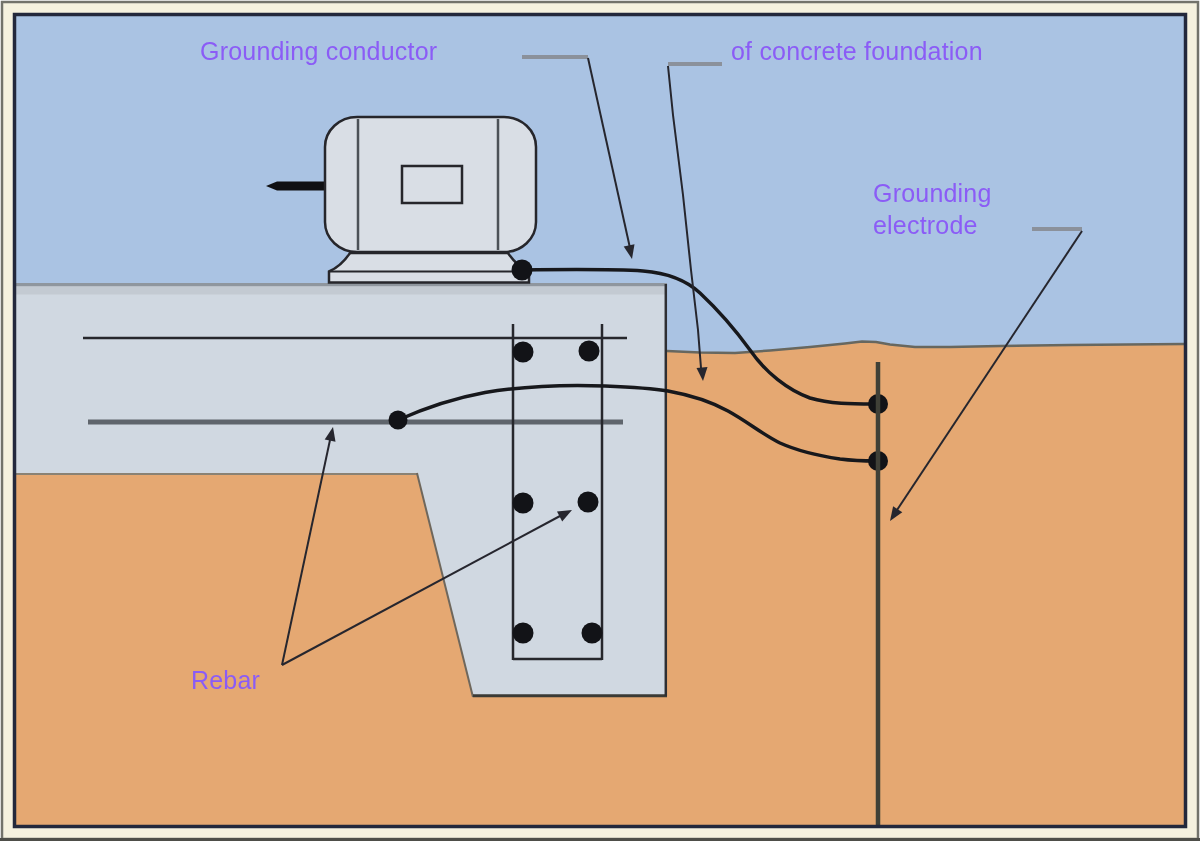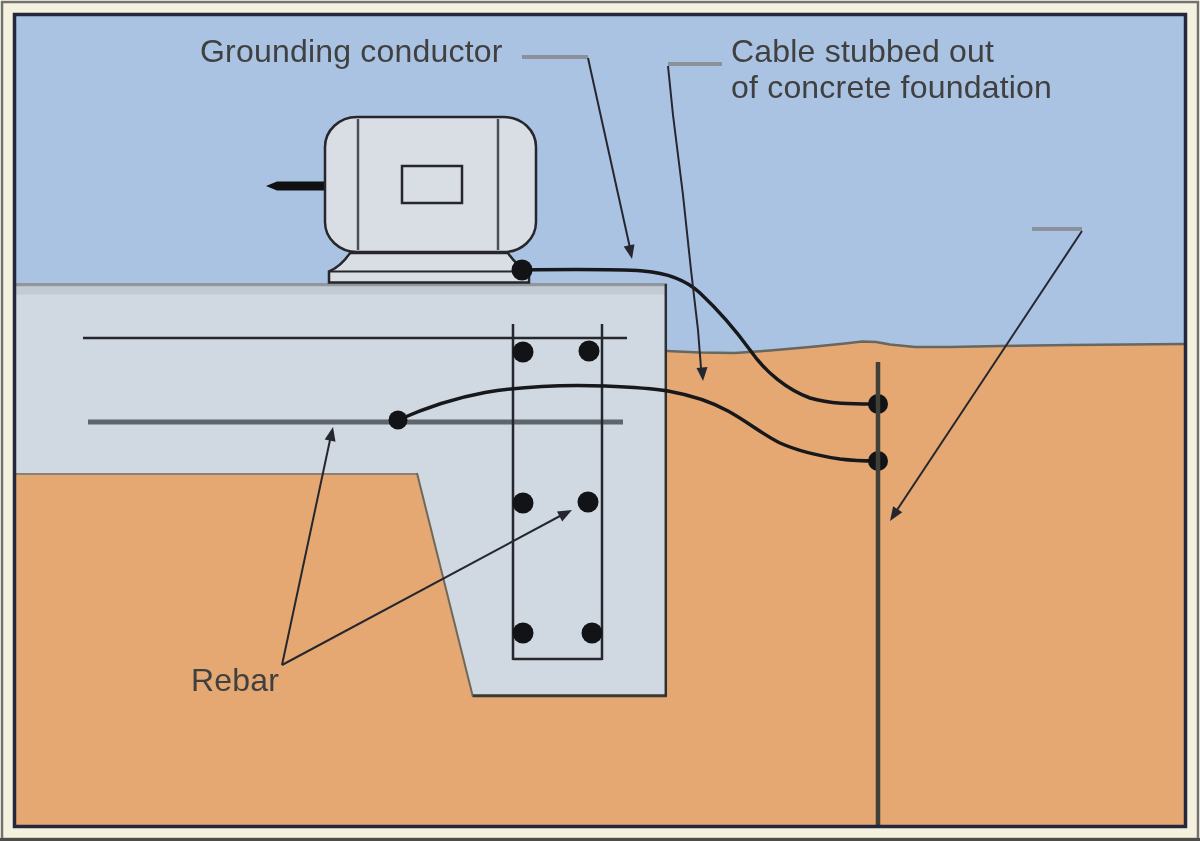--- a/index.html
+++ b/index.html
@@ -5,22 +5,22 @@
   html,body{margin:0;padding:0;background:#ffffff;}
   .frame{
     position:relative;
     width:1200px;height:841px;
     font-family:"Liberation Sans", sans-serif;
     overflow:hidden;
   }
   .frame svg{position:absolute;left:0;top:0;}
   .diagram-label{
     position:absolute;
-    color:#404040;
-    font-size:32px;
+    color:#8b5cf6;
+    font-size:25px;
     line-height:36px;
     letter-spacing:0.2px;
     white-space:nowrap;
   }
   .diagram-label .line{display:block;}
   .lbl-electrode{line-height:32px;}
 </style>
 </head>
 <body>
 
@@ -115,19 +115,22 @@
       </g>
     </g>
 
     <rect x="14.5" y="14.5" width="1171" height="812" fill="none" stroke-width="3.5" stroke="#23283c"></rect>
     <line x1="0" y1="839.5" x2="1200" y2="839.5" stroke="#4e4e49" stroke-width="3"></line>
   </svg>
 
   <div class="diagram-label" style="left:200px; top:33px;">Grounding conductor</div>
 
   <div class="diagram-label" style="left:731px; top:33px;">
-    <span class="line">Cable stubbed out</span>
     <span class="line">of concrete foundation</span>
   </div>
 
+  <div class="diagram-label lbl-electrode" style="left:873px; top:177px;">
+    <span class="line">Grounding</span>
+    <span class="line">electrode</span>
+  </div>
 
   <div class="diagram-label" style="left:191px; top:662px;text-align:right;">Rebar</div>
 </div>
 
 </body></html>

